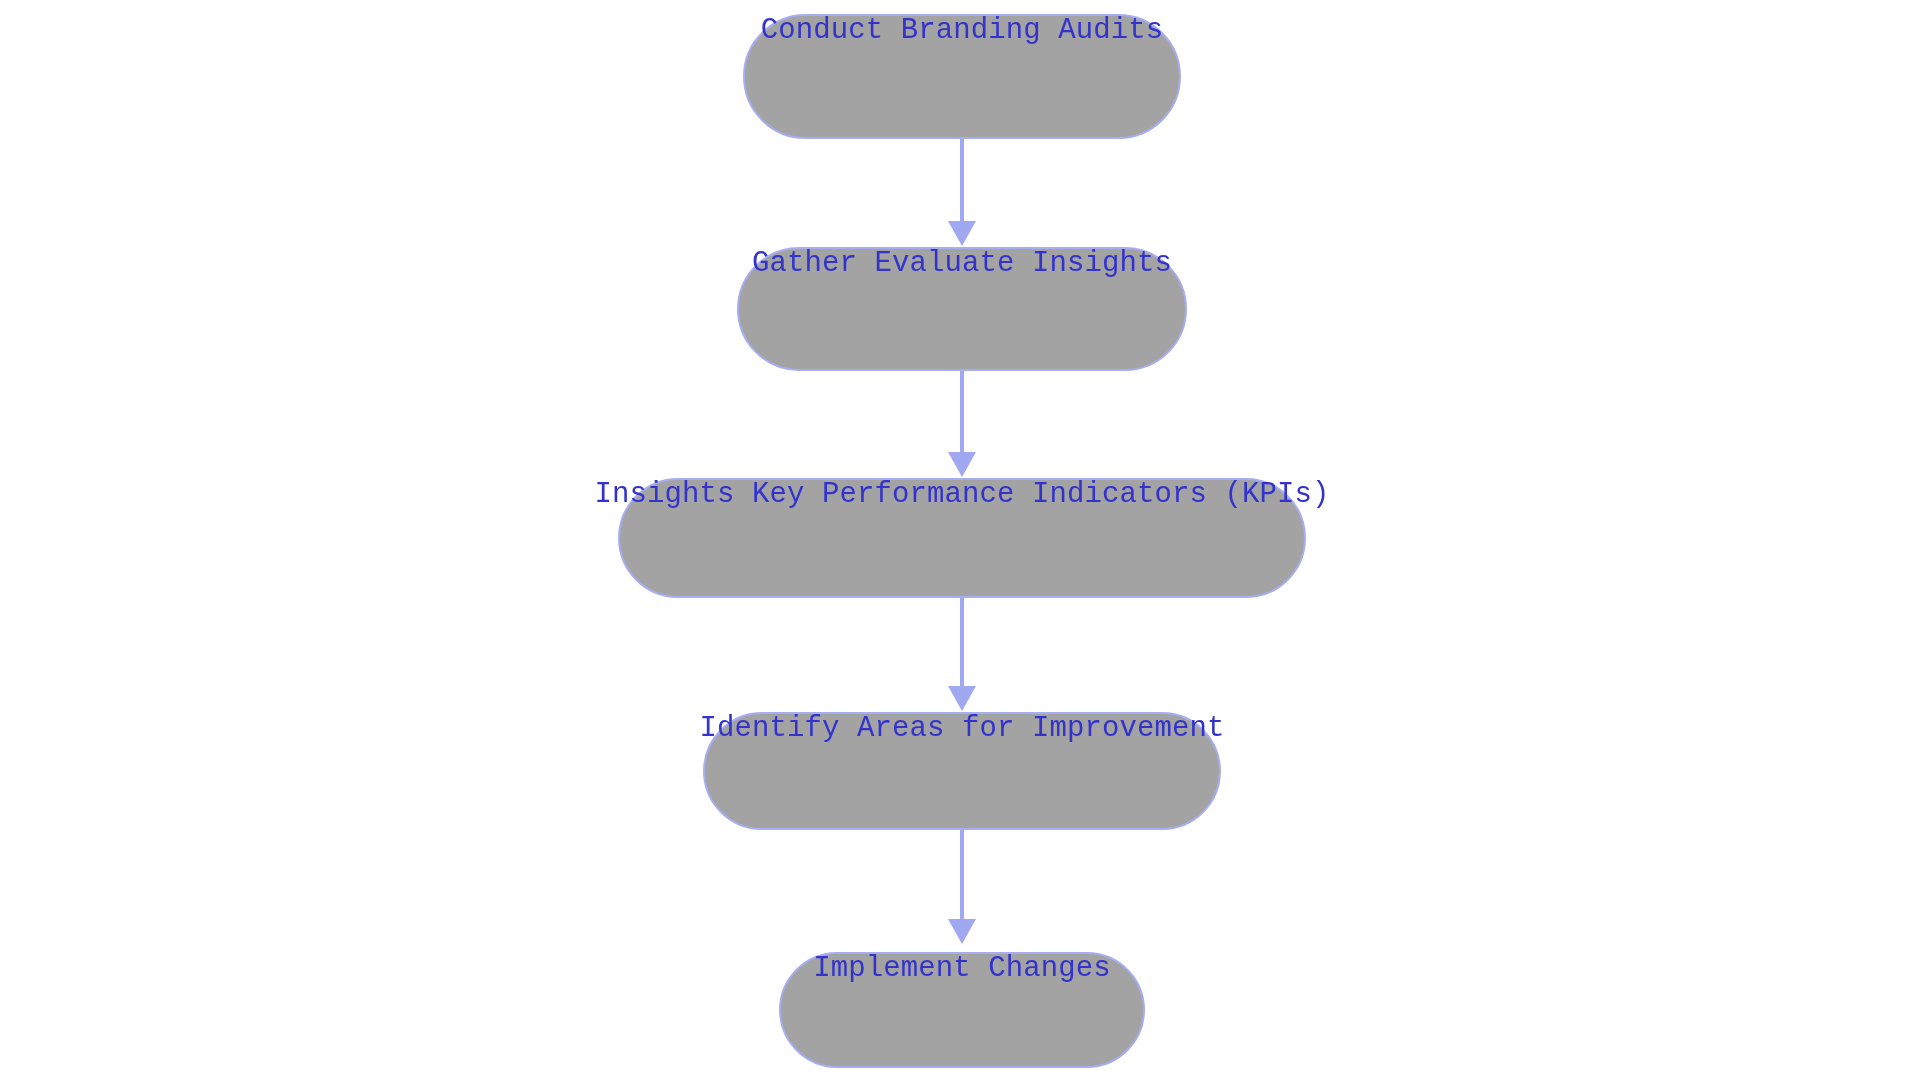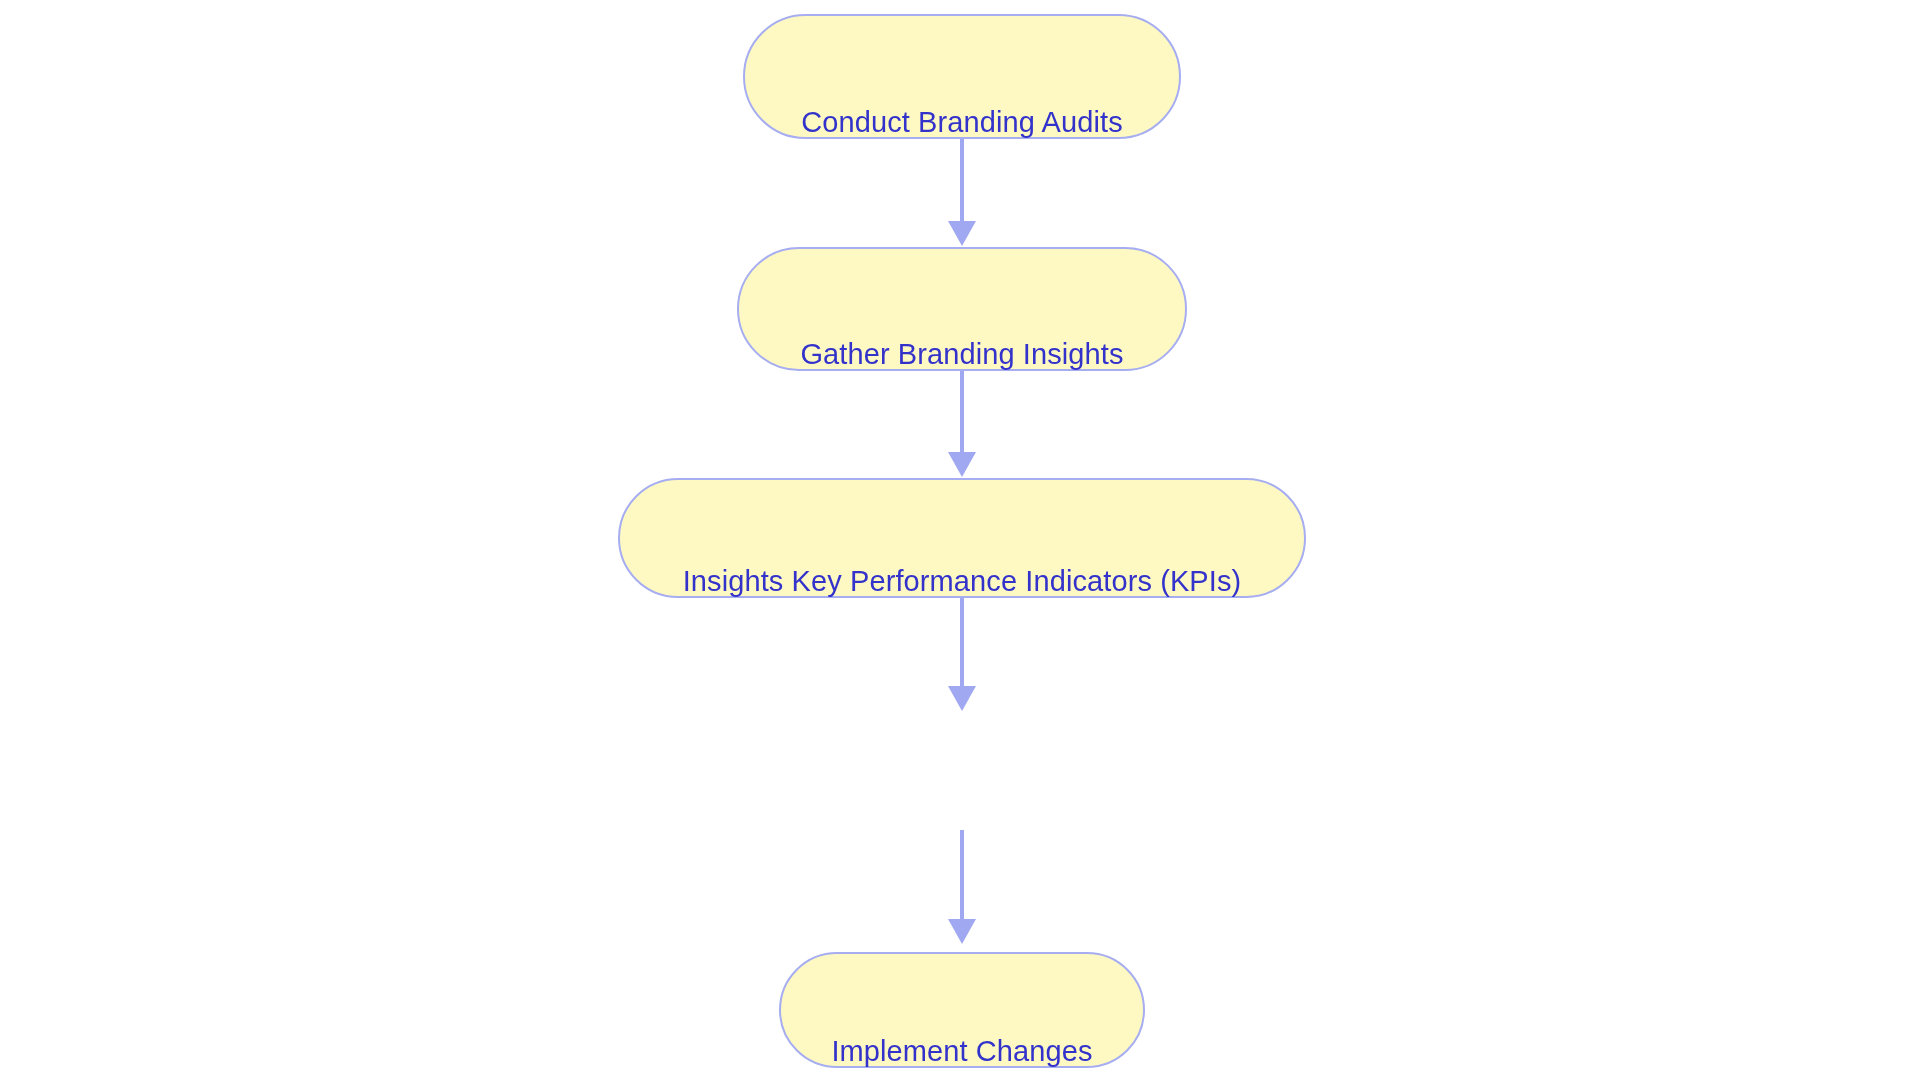--- a/index.html
+++ b/index.html
@@ -28,26 +28,27 @@
     top: 0;
     width: 1920px;
     height: 1083px;
     display: block;
   }
 
   .flow-node {
     position: absolute;
     box-sizing: border-box;
     display: flex;
-    align-items: flex-end;
+    align-items: flex-start;
     justify-content: center;
-    background: #fef9c3;
+    background: #a3a3a3;
     border: 2px solid #a6adf1;
     border-radius: 999px;
     transform: translateX(-50%);
+    font-family: Liberation Mono, monospace;
   }
 
   .flow-node-label {
     color: #3333cc;
     font-size: 29px;
     font-weight: 400;
     letter-spacing: 0.1px;
     line-height: 1;
     white-space: nowrap;
     text-align: center;
@@ -79,25 +80,28 @@
       <line x1="962" y1="830" x2="962" y2="922" stroke="#9fa8f0" stroke-width="4"></line>
       <polygon points="948,919 976,919 962,944" fill="#9fa8f0"></polygon>
     </g>
   </svg>
 
   <div class="flow-node" style="left:962px; top:14px; width:438px; height:125px;">
     <span class="flow-node-label">Conduct Branding Audits</span>
   </div>
 
   <div class="flow-node" style="left:962px; top:247px; width:450px; height:124px;">
-    <span class="flow-node-label">Gather Branding Insights</span>
+    <span class="flow-node-label">Gather Evaluate Insights</span>
   </div>
 
   <div class="flow-node" style="left:962px; top:478px; width:688px; height:120px;">
     <span class="flow-node-label">Insights Key Performance Indicators (KPIs)</span>
   </div>
 
+  <div class="flow-node" style="left:962px; top:712px; width:518px; height:118px;">
+    <span class="flow-node-label">Identify Areas for Improvement</span>
+  </div>
 
   <div class="flow-node" style="left:962px; top:952px; width:366px; height:116px;">
     <span class="flow-node-label">Implement Changes</span>
   </div>
 
 </div>
 
 </body></html>

